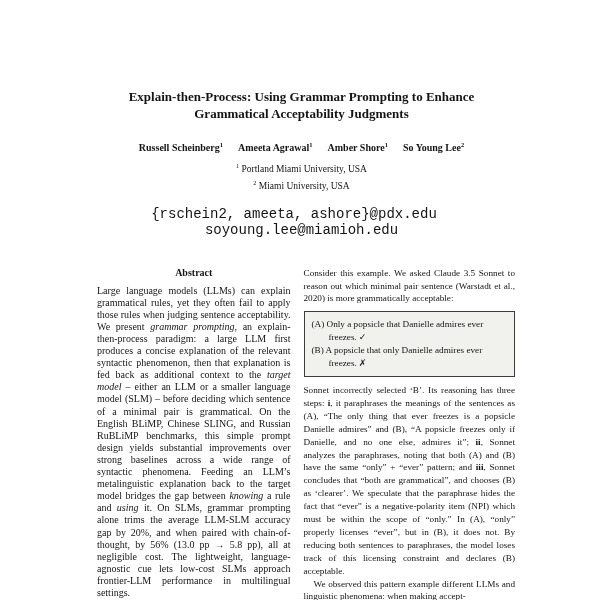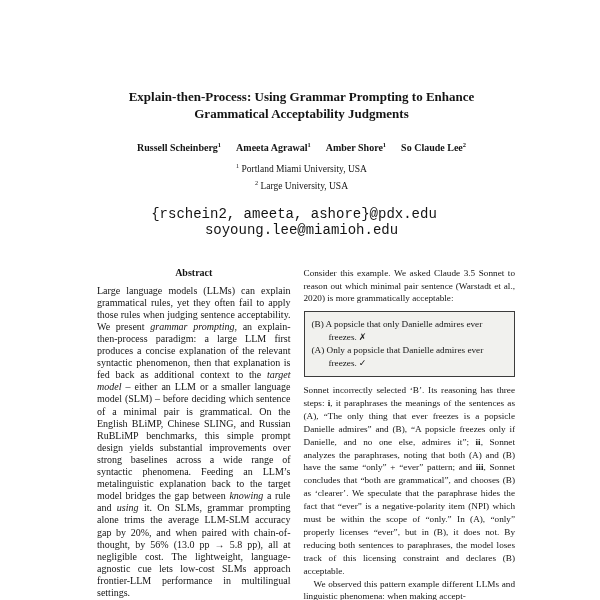--- a/index.html
+++ b/index.html
@@ -36,25 +36,25 @@
 </head>
 <body>
 
 <div class="page">
 
   <div class="title">
     <div>Explain-then-Process: Using Grammar Prompting to Enhance</div>
     <div>Grammatical Acceptability Judgments</div>
   </div>
 
-  <div class="authors"><span>Russell Scheinberg</span><span class="sup">1</span><span class="gap"></span><span>Ameeta Agrawal</span><span class="sup">1</span><span class="gap"></span><span>Amber Shore</span><span class="sup">1</span><span class="gap"></span><span>So Claude Lee</span><span class="sup">2</span></div>
+  <div class="authors"><span>Russell Scheinberg</span><span class="sup">1</span><span class="gap"></span><span>Ameeta Agrawal</span><span class="sup">1</span><span class="gap"></span><span>Amber Shore</span><span class="sup">1</span><span class="gap"></span><span>So Young Lee</span><span class="sup">2</span></div>
 
   <div class="affils">
     <div><span class="sup">1</span><span> Portland Miami University, USA</span></div>
-    <div><span class="sup">2</span><span> Large University, USA</span></div>
+    <div><span class="sup">2</span><span> Miami University, USA</span></div>
   </div>
 
   <div class="emails"><span>{rschein2, ameeta, ashore}@pdx.edu</span><span class="gap"></span><span>soyoung.lee@miamioh.edu</span></div>
 
   <div class="columns">
 
     <div class="col">
       <div>
         <div class="abstract-heading">Abstract</div>
         <p class="abstract-text"><span>Large language models (LLMs) can explain grammatical rules, yet they often fail to apply those rules when judging sentence acceptability. We present </span><span class="i">grammar prompting</span><span>, an explain-then-process paradigm: a large LLM first produces a concise explanation of the relevant syntactic phenomenon, then that explanation is fed back as additional context to the </span><span class="i">target model</span><span> – either an LLM or a smaller language model (SLM) – before deciding which sentence of a minimal pair is grammatical. On the English BLiMP, Chinese SLING, and Russian RuBLiMP benchmarks, this simple prompt design yields substantial improvements over strong baselines across a wide range of syntactic phenomena. Feeding an LLM’s metalinguistic explanation back to the target model bridges the gap between </span><span class="i">knowing</span><span> a rule and </span><span class="i">using</span><span> it. On SLMs, grammar prompting alone trims the average LLM-SLM accuracy gap by 20%, and when paired with chain-of-thought, by 56% (13.0 pp → 5.8 pp), all at negligible cost. The lightweight, language-agnostic cue lets low-cost SLMs approach frontier-LLM performance in multilingual settings.</span></p>
@@ -63,24 +63,24 @@
         <span class="section-num">1</span><span>Introduction</span>
       </h2>
       <p class="body-par">Large Language Models (LLMs) occupy an un-</p>
     </div>
 
     <div class="col">
       <p class="body-par">Consider this example.  We asked Claude 3.5 Sonnet to reason out which minimal pair sentence (Warstadt et al., 2020) is more grammatically acceptable:</p>
 
       <div class="example-box">
         <div class="ex-line">
-          <span>(B) A popsicle that only Danielle admires ever freezes.</span><span class="mark">✗</span>
+          <span>(A) Only a popsicle that Danielle admires ever freezes.</span><span class="mark">✓</span>
         </div>
         <div class="ex-line">
-          <span>(A) Only a popsicle that Danielle admires ever freezes.</span><span class="mark">✓</span>
+          <span>(B) A popsicle that only Danielle admires ever freezes.</span><span class="mark">✗</span>
         </div>
       </div>
 
       <p class="body-par"><span>Sonnet incorrectly selected ‘B’. Its reasoning has three steps: </span><span class="b">i</span><span>, it paraphrases the meanings of the sentences as (A), “The only thing that ever freezes is a popsicle Danielle admires” and (B), “A popsicle freezes only if Danielle, and no one else, admires it”; </span><span class="b">ii</span><span>, Sonnet analyzes the paraphrases, noting that both (A) and (B) have the same “only” + “ever” pattern; and </span><span class="b">iii</span><span>, Sonnet concludes that “both are grammatical”, and chooses (B) as ‘clearer’. We speculate that the paraphrase hides the fact that “ever” is a negative-polarity item (NPI) which must be within the scope of “only.” In (A), “only” properly licenses “ever”, but in (B), it does not. By reducing both sentences to paraphrases, the model loses track of this licensing constraint and declares (B) acceptable.</span></p>
       <p class="body-par indent">We observed this pattern example different LLMs and linguistic phenomena: when making accept-</p>
     </div>
 
   </div>
 </div>
 

